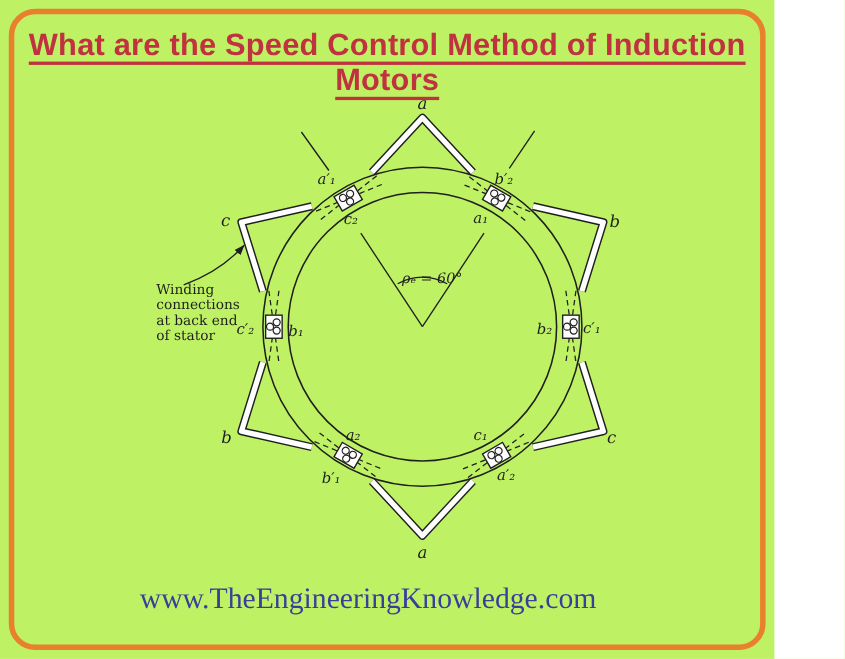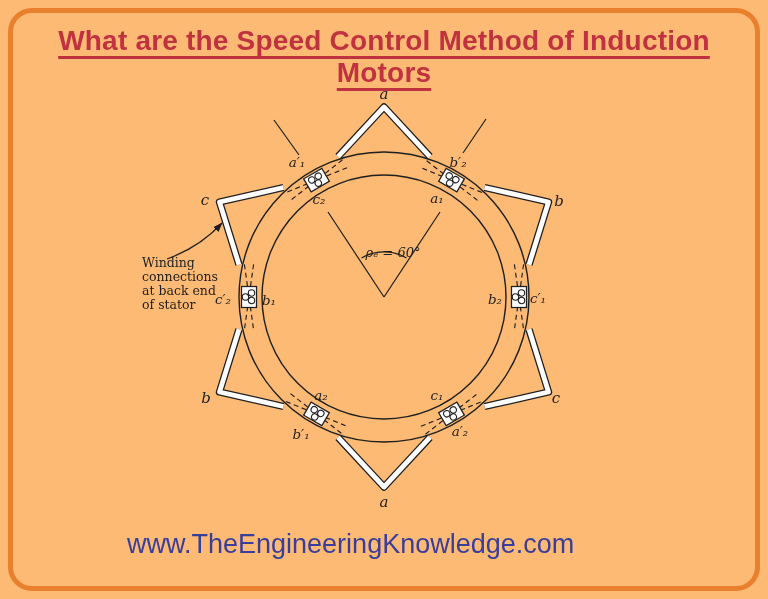--- a/index.html
+++ b/index.html
@@ -1,24 +1,24 @@
 <!DOCTYPE html>
 <html><head>
 <meta charset="utf-8">
 <style>
   html,body{margin:0;padding:0;}
-  .stage{position:relative;width:768px;height:599px;background:#fdba74;overflow:hidden;
+  .stage{position:relative;width:704px;height:599px;background:#bef264;overflow:hidden;
          font-family:"Liberation Sans",sans-serif;}
   .frame{position:absolute;left:8px;top:8px;right:8px;bottom:8px;
          border:5px solid #E8802E;border-radius:24px;pointer-events:none;}
   .title{position:absolute;left:14px;right:14px;top:25px;text-align:center;
          font-size:28px;font-weight:bold;color:#C0323F;
          text-decoration:underline;text-decoration-thickness:2.5px;text-underline-offset:6px;
          letter-spacing:0.2px;}
-  .website{position:absolute;left:127px;top:529px;font-size:27px;color:#3A3E9B;}
+  .website{position:absolute;left:127px;top:529px;font-size:27px;color:#3A3E9B;font-family:Liberation Serif, serif;}
   svg{position:absolute;left:0;top:0;}
   .band-out{fill:none;stroke:#1f1f1f;stroke-width:7.4;stroke-linejoin:round;stroke-linecap:butt;}
   .band-in{fill:none;stroke:#fdfdfd;stroke-width:4.8;stroke-linejoin:round;stroke-linecap:butt;}
   .ring{fill:none;stroke:#1f1f1f;stroke-width:1.4;}
   .dash{fill:none;stroke:#1f1f1f;stroke-width:1.15;stroke-dasharray:5 3.5;}
   .thin{fill:none;stroke:#1f1f1f;stroke-width:1.2;}
   .slotbox{fill:#fdfdfd;stroke:#1f1f1f;stroke-width:1.25;}
   .cond{fill:#fdfdfd;stroke:#1f1f1f;stroke-width:1.1;}
   .lbl{font:italic 13.5px "DejaVu Serif",serif;fill:#1f1f1f;}
   .pt{font:italic 15px "DejaVu Serif",serif;fill:#1f1f1f;}

